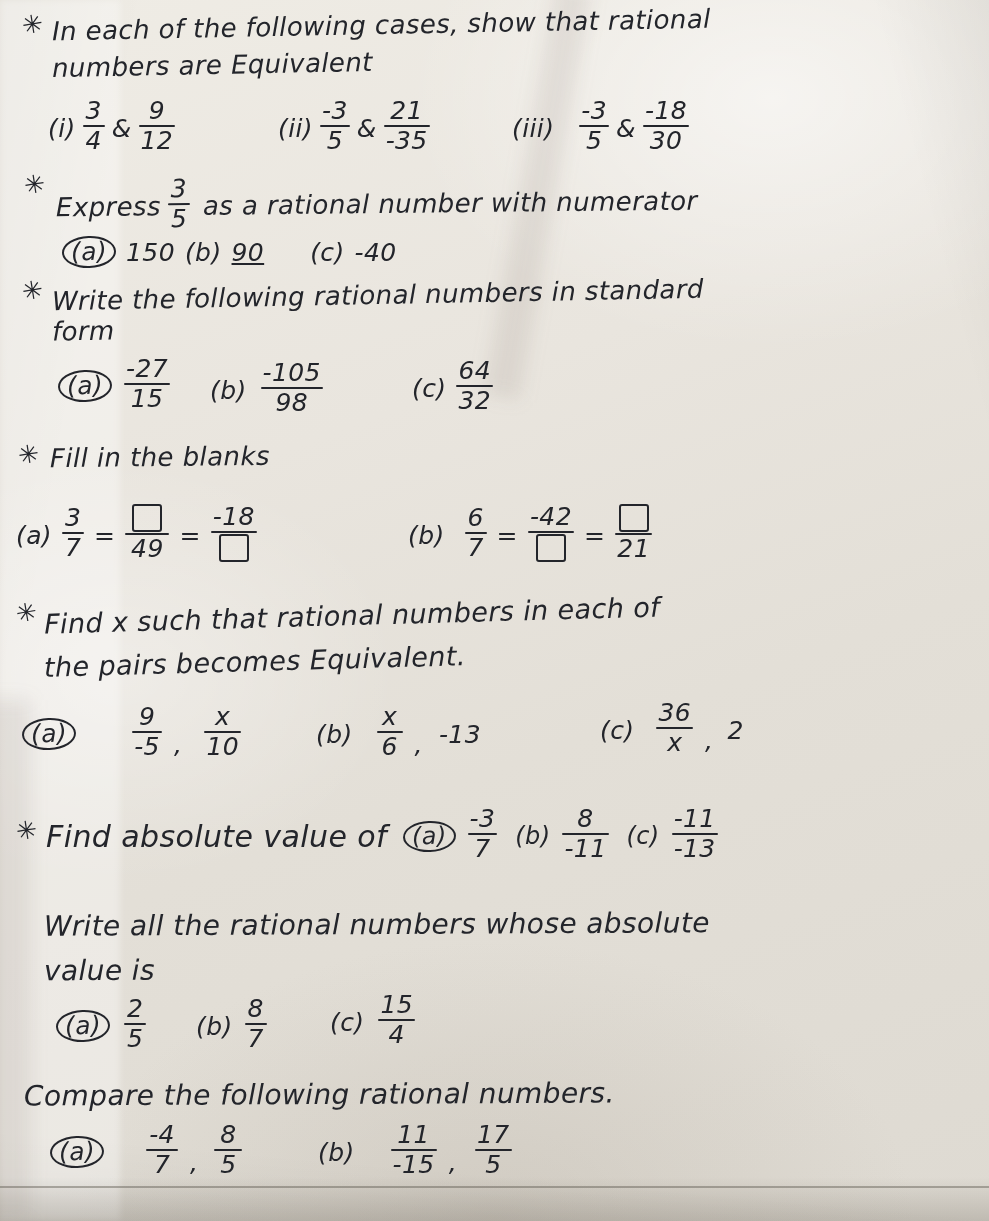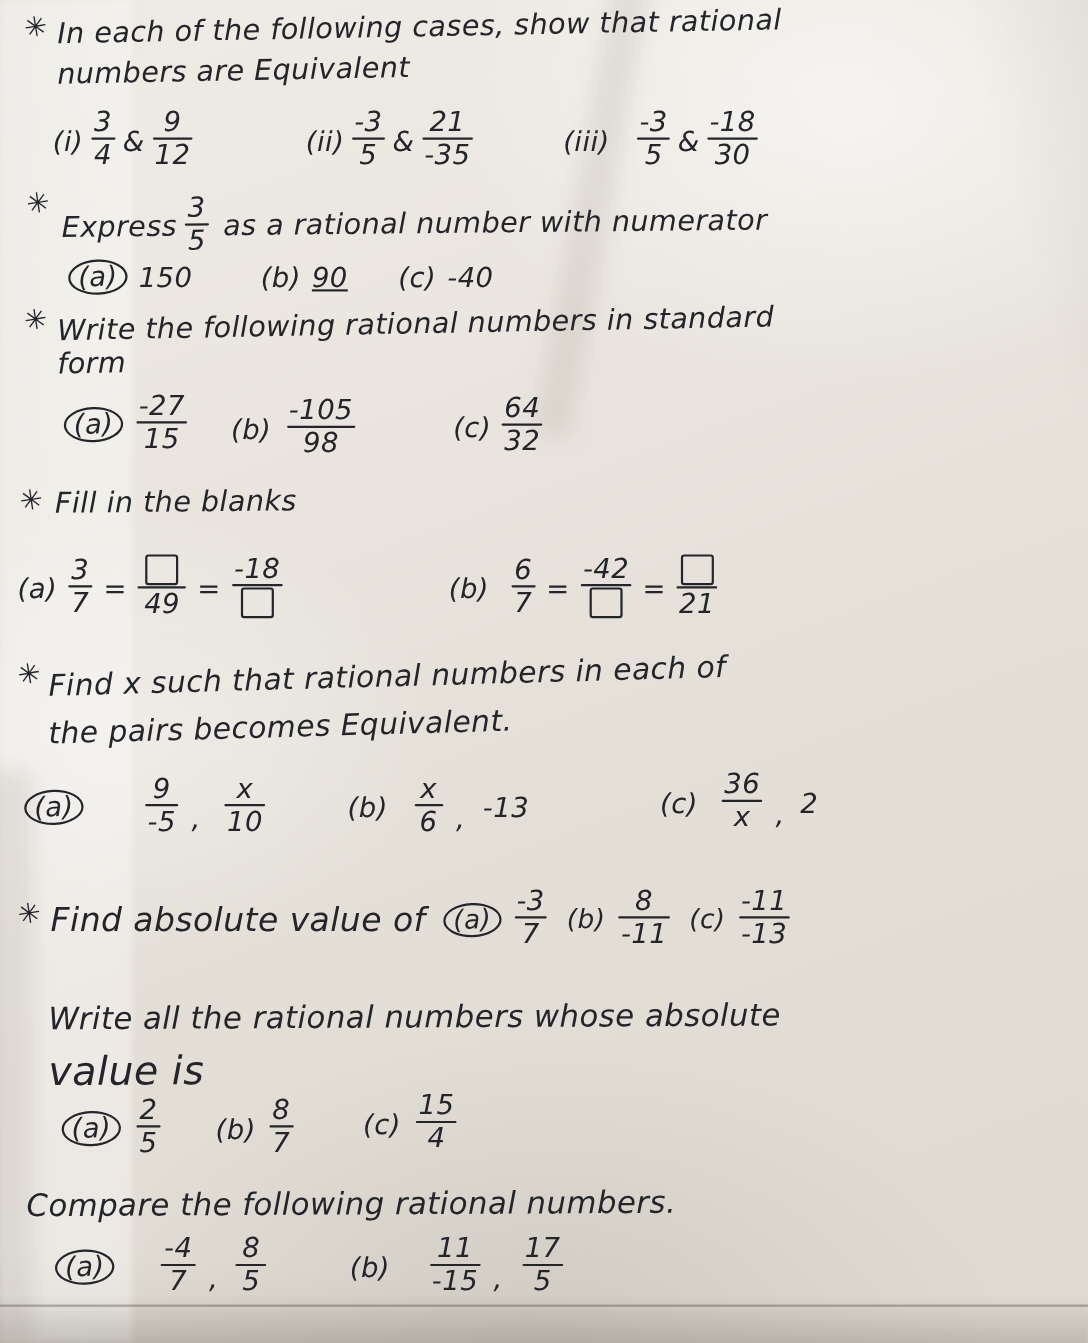--- a/index.html
+++ b/index.html
@@ -225,21 +225,21 @@
         <span class="bar"></span>
         <span class="den">5</span>
       </span>
       <span style="font-size:26px; margin-left:6px;">as a rational number with numerator</span>
     </div>
   </div>
 
   <div class="ink ln hand" style="left:62px; top:236px;">
     <div class="row" style="gap:10px;">
       <span class="circled">(a)</span>
-      <span style="margin-right:52px;text-align:center;">150</span>
+      <span style="text-align:center;">150</span>
       <span class="paren">(b)</span>
       <span style="margin-right:36px;text-decoration:underline;">90</span>
       <span class="paren">(c)</span>
       <span>-40</span>
     </div>
   </div>
 
   <div class="ink ln hand tilt1" style="left:22px; top:278px;">
     <span class="star">✳</span>
   </div>
@@ -398,21 +398,21 @@
       <span class="paren" style="font-size:24px; margin-left:6px;">(c)</span>
       <span class="frac" style="font-size:25px;">
         <span class="num">-11</span>
         <span class="bar" style="min-width:40px;"></span>
         <span class="den">-13</span>
       </span>
     </div>
   </div>
 
   <div class="ink hand tilt0" style="left:44px; top:908px; font-size:28px;">Write all the rational numbers whose absolute</div>
-  <div class="ink hand tilt0" style="left:44px; top:954px; font-size:36px;">value is</div>
+  <div class="ink hand tilt0" style="left:44px; top:954px; font-size:28px;">value is</div>
 
   <div class="ink ln hand" style="left:56px; top:998px;">
     <div class="row" style="gap:10px;">
       <span class="circled">(a)</span>
       <span class="frac">
         <span class="num">2</span>
         <span class="bar"></span>
         <span class="den">5</span>
       </span>
     </div>

